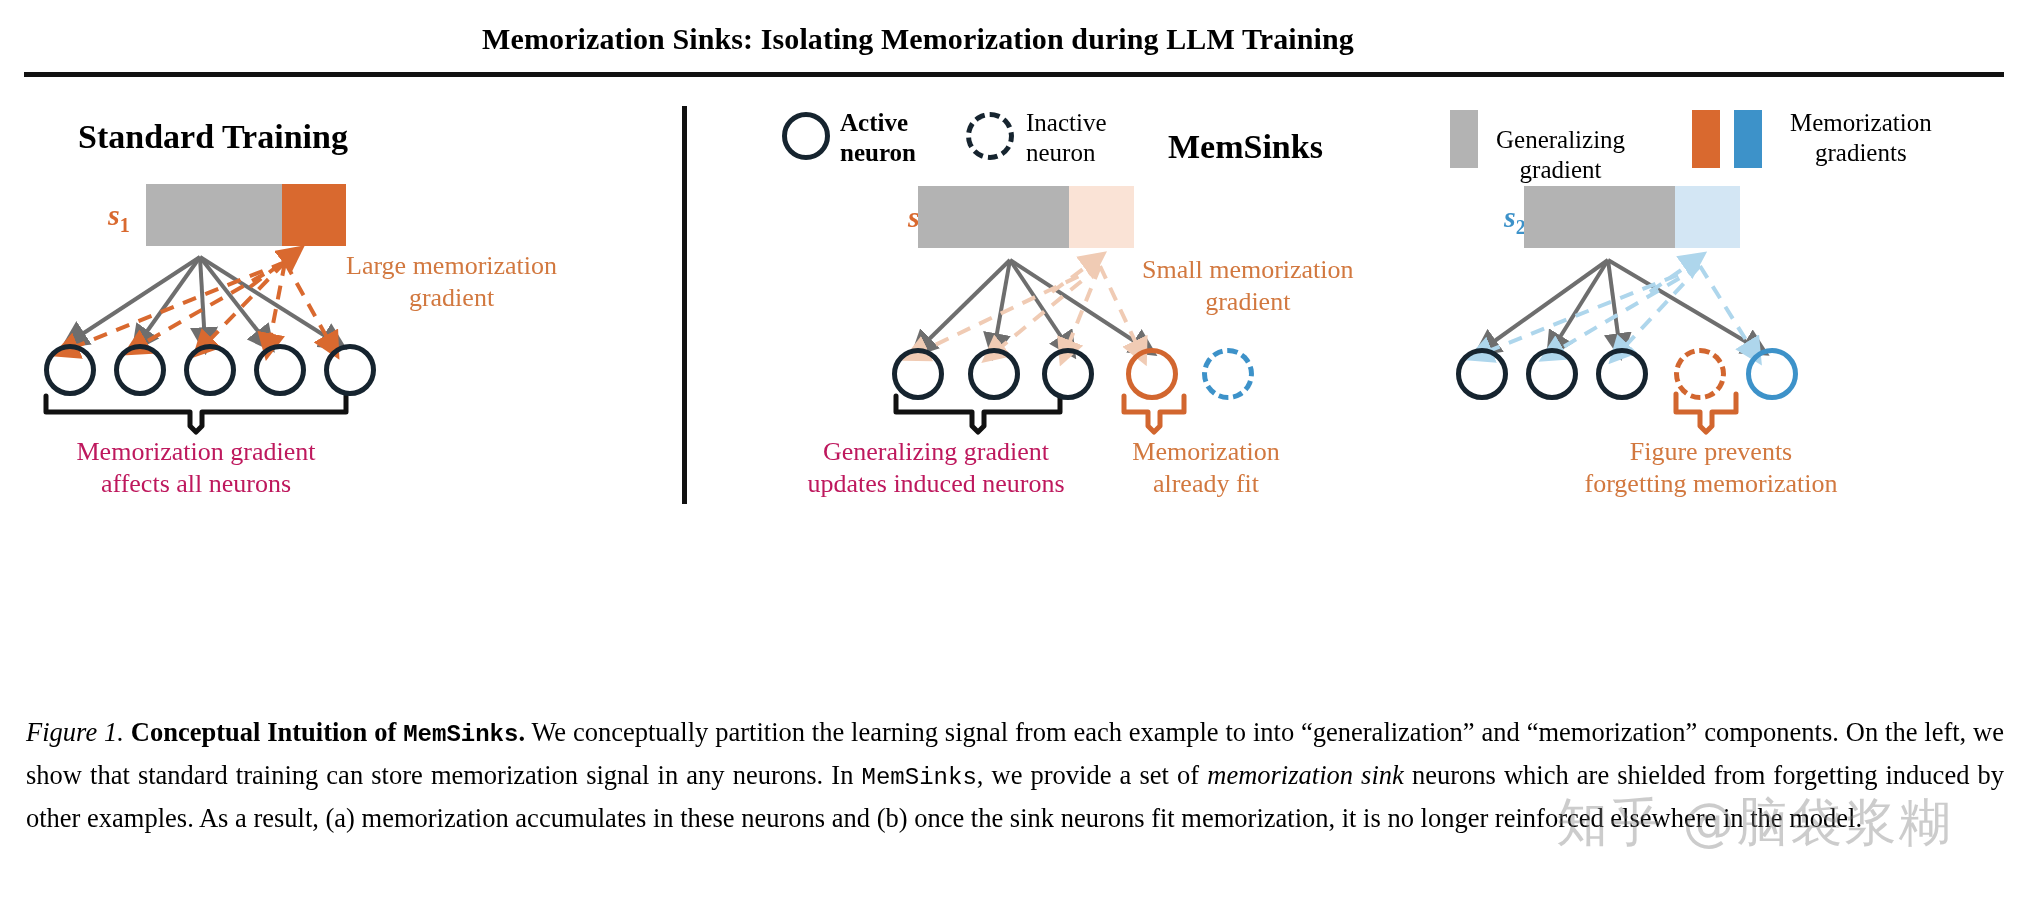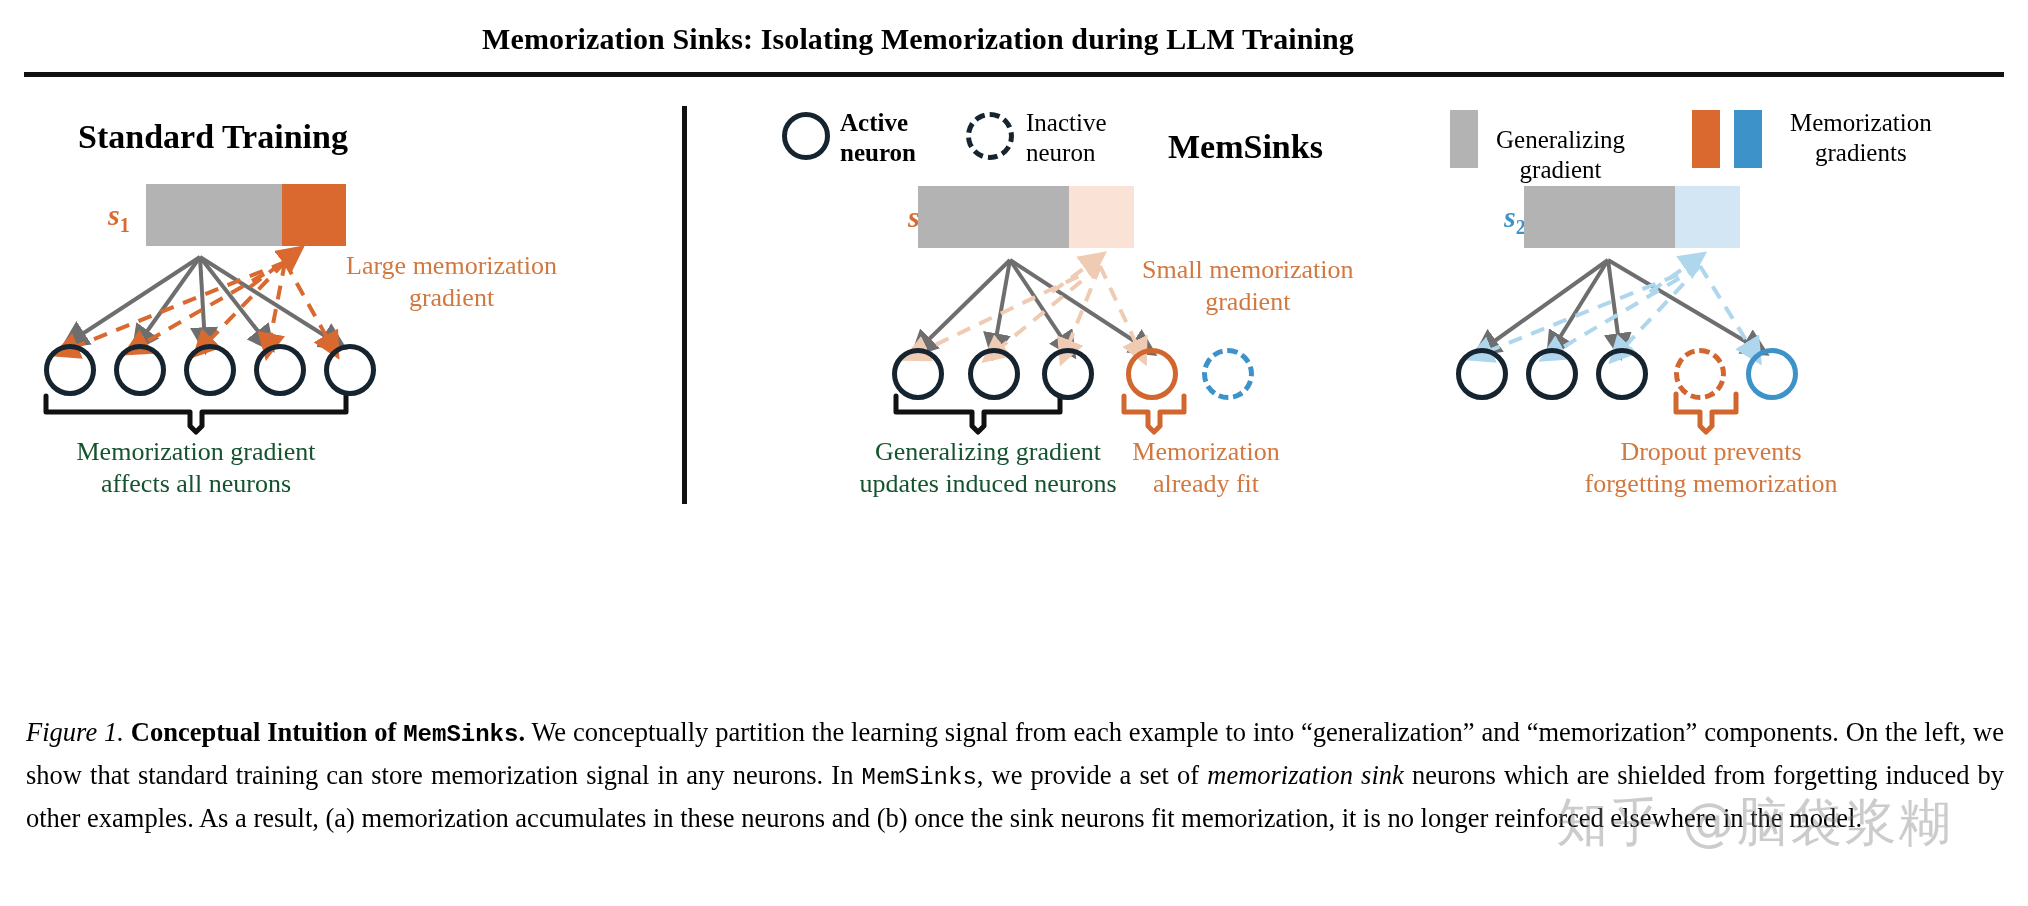--- a/index.html
+++ b/index.html
@@ -88,21 +88,21 @@
   .neuron.dash-orange { border: 5px dashed #d2662f; }
 
   
   .fig-note {
     position: absolute;
     font-size: 26px;
     line-height: 1.22;
     white-space: nowrap;
   }
   .fig-note.orange { color: #d2783f; }
-  .fig-note.dark { color: #14532d; }
+  .fig-note.dark { color: #be185d; }
   .fig-note.center { text-align: center; }
 
   .legend-text {
     position: absolute;
     font-size: 25px;
     line-height: 1.18;
     white-space: nowrap;
   }
   .legend-swatch { position: absolute; }
 
@@ -293,21 +293,21 @@
   <div class="neuron solid-dark" style="left:968px;  top:266px;"></div>
   <div class="neuron solid-dark" style="left:1042px; top:266px;"></div>
   <div class="neuron solid-orange" style="left:1126px; top:266px;"></div>
   <div class="neuron dash-blue" style="left:1202px; top:266px;"></div>
 
   <div class="fig-note orange" style="left:1142px; top:172px; text-align:left;">
     <div>Small memorization</div>
     <div style="text-align:center;">gradient</div>
   </div>
 
-  <div class="fig-note dark center" style="left:768px; top:354px; width:440px; white-space:normal;">
+  <div class="fig-note dark center" style="left:716px; top:354px; width:440px; white-space:normal;">
     <div>Generalizing gradient</div>
     <div>updates induced neurons</div>
   </div>
 
   <div class="fig-note orange center" style="left:1058px; top:354px; width:296px; white-space:normal;">
     <div>Memorization</div>
     <div>already fit</div>
   </div>
 
   <div class="s-label" style="left:1504px; top:118px; color:#3d92c9;">
@@ -319,21 +319,21 @@
     <div class="grad-seg" style="width:30%; background:#d3e6f4;"></div>
   </div>
 
   <div class="neuron solid-dark" style="left:1456px; top:266px;"></div>
   <div class="neuron solid-dark" style="left:1526px; top:266px;"></div>
   <div class="neuron solid-dark" style="left:1596px; top:266px;"></div>
   <div class="neuron dash-orange" style="left:1674px; top:266px;"></div>
   <div class="neuron solid-blue" style="left:1746px; top:266px;"></div>
 
   <div class="fig-note orange center" style="left:1476px; top:354px; width:470px; white-space:normal;">
-    <div>Dropout prevents</div>
+    <div>Figure prevents</div>
     <div>forgetting memorization</div>
   </div>
 
 </div>
 
 <div id="caption"><span class="fig-num">Figure 1.</span> <span class="bold"><span>Conceptual Intuition of </span><span class="mono">MemSinks</span><span>.</span></span><span> We conceptually partition the learning signal from each example to into “generalization” and “memorization” components. On the left, we show that standard training can store memorization signal in any neurons. In </span><span class="mono">MemSinks</span><span>, we provide a set of </span><span class="ital">memorization sink</span><span> neurons which are shielded from forgetting induced by other examples. As a result, (a) memorization accumulates in these neurons and (b) once the sink neurons fit memorization, it is no longer reinforced elsewhere in the model.</span></div>
 
 <div id="watermark">知乎 @脑袋浆糊</div>
 
 </body></html>

